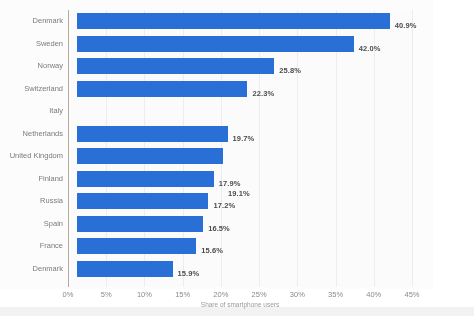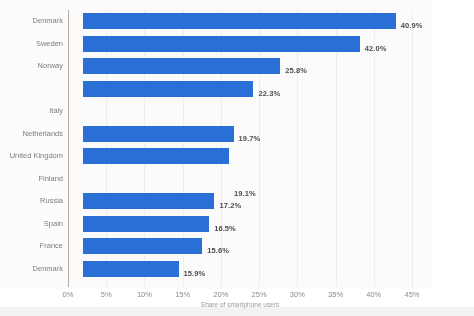--- a/index.html
+++ b/index.html
@@ -86,21 +86,21 @@
 
   .bars {
     position: absolute;
     left: 0;
     top: 0;
     right: 0;
     bottom: 0;
   }
   .bar-row {
     position: absolute;
-    left: 15px;
+    left: 9px;
     right: 0;
     height: 24px;
   }
   .bar {
     position: absolute;
     left: 0;
     top: 0;
     height: 16px;
     background: #2a6fd6;
   }
@@ -169,20 +169,21 @@
 
   <div class="canvas-bg"></div>
   <div class="page-edge-right"></div>
   <div class="page-edge-bottom"></div>
   <div class="footer-strip"></div>
 
   <div class="cat-labels" id="cat-labels">
       <div class="cat-label" style="top: 3px; color: rgb(123, 123, 123);">Denmark</div>
       <div class="cat-label" style="top: 25.5px; color: rgb(123, 123, 123);">Sweden</div>
       <div class="cat-label" style="top: 48px; color: rgb(123, 123, 123);">Norway</div>
+      <div class="cat-label" style="top: 70.5px; color: rgb(123, 123, 123);">Switzerland</div>
       <div class="cat-label" style="top: 93px; color: rgb(123, 123, 123);">Italy</div>
       <div class="cat-label" style="top: 115.5px; color: rgb(123, 123, 123);">Netherlands</div>
       <div class="cat-label" style="top: 138px; color: rgb(123, 123, 123);">United Kingdom</div>
       <div class="cat-label" style="top: 160.5px; color: rgb(123, 123, 123);">Finland</div>
       <div class="cat-label" style="top: 183px; color: rgb(123, 123, 123);">Russia</div>
       <div class="cat-label" style="top: 205.5px; color: rgb(123, 123, 123);">Spain</div>
       <div class="cat-label" style="top: 228px; color: rgb(123, 123, 123);">France</div>
       <div class="cat-label" style="top: 250.5px; color: rgb(123, 123, 123);">Denmark</div>
     </div>
 
@@ -219,20 +220,24 @@
           <div class="bar-value" style="left: 175.471px; color: rgb(77, 77, 77);">22.3%</div>
         </div>
         <div class="bar-row" style="top: 115.5px;">
           <div class="bar" style="width: 150.596px; background: rgb(42, 111, 214);"></div>
           <div class="bar-value" style="left: 155.596px; color: rgb(77, 77, 77);">19.7%</div>
         </div>
         <div class="bar-row" style="top: 138px;">
           <div class="bar" style="width: 146.009px; background: rgb(42, 111, 214);"></div>
           <div class="bar-value" style="left: 151.009px; color: rgb(77, 77, 77); margin-top: 33px;">19.1%</div>
         </div>
+        <div class="bar-row" style="top: 160.5px;">
+          <div class="bar" style="width: 136.836px; background: rgb(42, 111, 214);"></div>
+          <div class="bar-value" style="left: 141.836px; color: rgb(77, 77, 77);">17.9%</div>
+        </div>
         <div class="bar-row" style="top: 183px;">
           <div class="bar" style="width: 131.484px; background: rgb(42, 111, 214);"></div>
           <div class="bar-value" style="left: 136.484px; color: rgb(77, 77, 77);">17.2%</div>
         </div>
         <div class="bar-row" style="top: 205.5px;">
           <div class="bar" style="width: 126.133px; background: rgb(42, 111, 214);"></div>
           <div class="bar-value" style="left: 131.133px; color: rgb(77, 77, 77); text-align: right;">16.5%</div>
         </div>
         <div class="bar-row" style="top: 228px;">
           <div class="bar" style="width: 119.253px; background: rgb(42, 111, 214);"></div>

